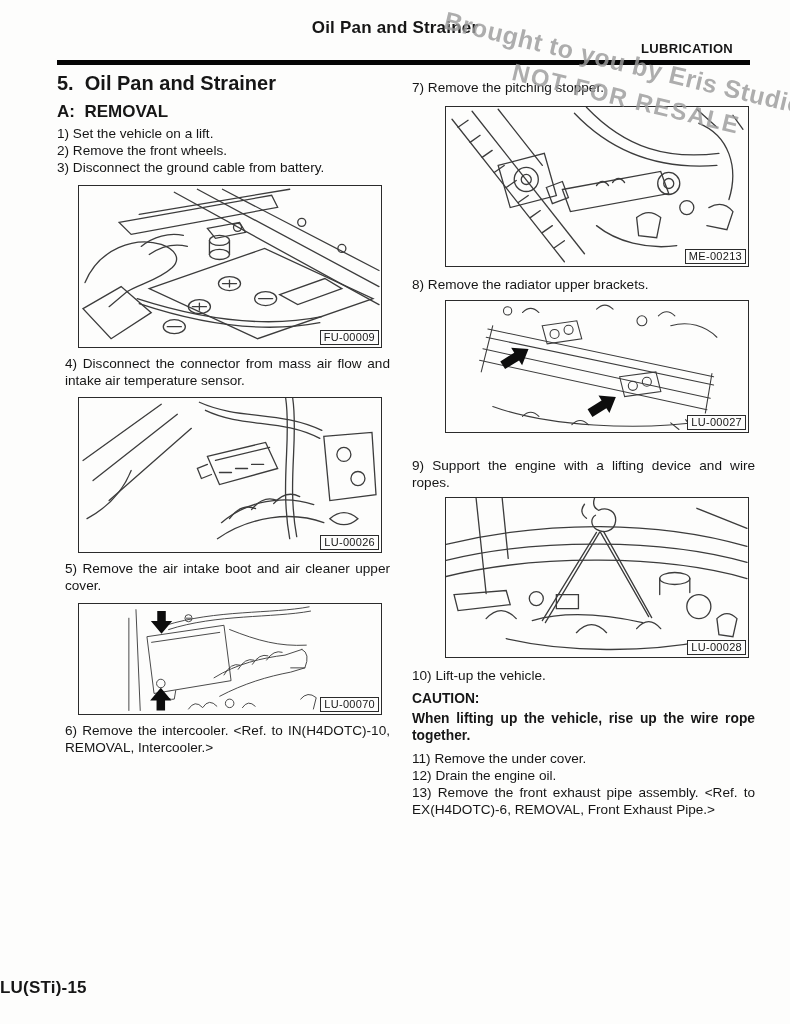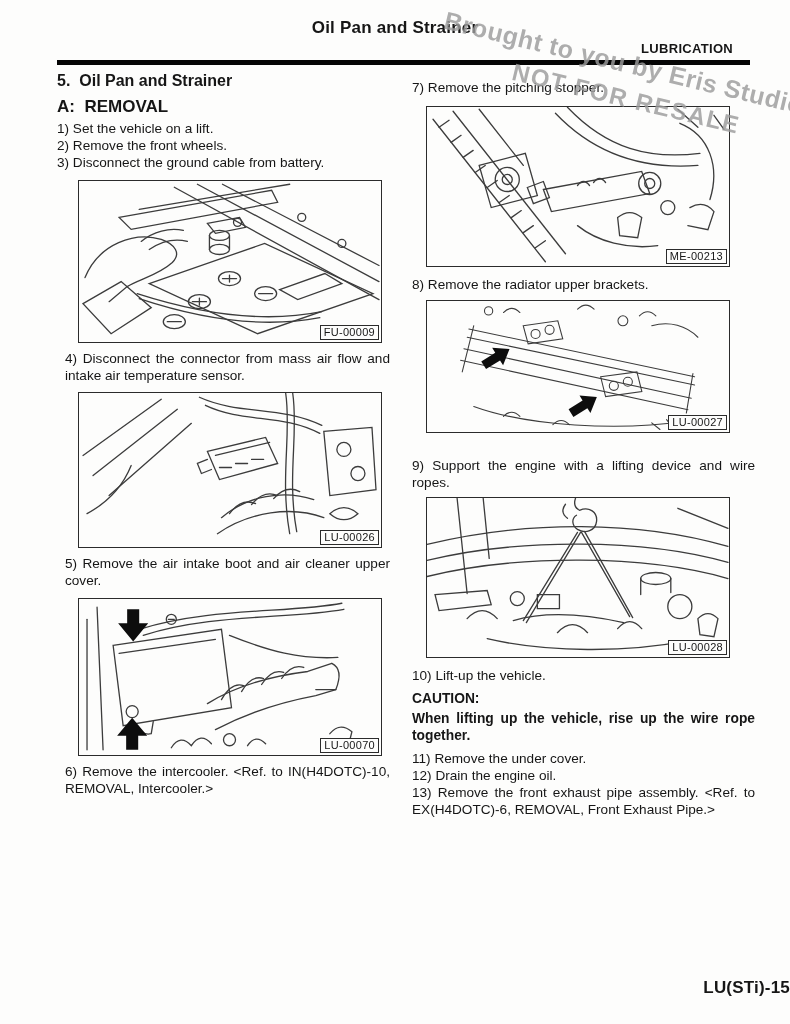--- a/index.html
+++ b/index.html
@@ -31,49 +31,49 @@
   .wm1{left:448px;top:6px;font-size:25px;transform:rotate(13.5deg);letter-spacing:.5px;}
   .wm2{left:516px;top:58px;font-size:24px;transform:rotate(13.5deg);letter-spacing:1.5px;}
   
   .cols{
     position:absolute;top:65px;left:57px;width:698px;
     display:flex;gap:22px;
   }
   .col{flex:0 0 auto;}
   .col-left{width:333px;}
   .col-right{width:343px;}
-  h1.sec{font-size:16px;font-weight:bold;margin:7px 0 0 0;white-space:pre-wrap;}
+  h1.sec{font-size:20px;font-weight:bold;margin:7px 0 0 0;white-space:pre-wrap;}
   h2.sub{font-size:17px;font-weight:bold;margin:7px 0 3px 0;white-space:pre-wrap;}
   p.step{
     font-size:13.6px;line-height:17px;margin:0;
     text-align:justify;
   }
   p.step.gap{margin-top:7px;margin-left:8px;}
   p.caution-t{font-size:13.8px;font-weight:bold;margin:7px 0 4px 0;}
   p.caution-b{font-size:13.8px;font-weight:bold;line-height:17px;margin:0;text-align:justify;}
   
   .fig{
     position:relative;
     width:304px;
     border:1.4px solid #2b2b2b;
     background:#fdfdfc;
     box-sizing:border-box;
   }
   .col-left .fig{margin-left:21px;}
-  .col-right .fig{margin-left:14px;}
+  .col-right .fig{margin-left:33px;}
   .fig svg{display:block;width:100%;height:100%;}
   .fig-label{
     position:absolute;right:2px;bottom:2px;
     border:1px solid #2b2b2b;background:#fdfdfc;
     font-size:11px;line-height:13px;padding:0 3px;letter-spacing:.3px;
   }
   
   .footer{
     position:absolute;bottom:26px;left:0;width:100%;
-    text-align:right;font-size:17px;font-weight:bold;letter-spacing:.2px;
+    text-align:left;font-size:17px;font-weight:bold;letter-spacing:.2px;
   }
   .ln{stroke:#3c3c3c;stroke-width:1.3;fill:none;stroke-linecap:round;}
   .lnf{stroke:#3c3c3c;stroke-width:1.3;fill:none;}
   .blk{fill:#0d0d0d;stroke:none;}
 </style>
 </head>
 <body>
 
 <div class="page">
 
@@ -161,21 +161,21 @@
           <path class="ln" d="M244,38 L292,34 L296,96 L250,102 Z"></path>
           <circle class="lnf" cx="264" cy="56" r="7"></circle>
           <circle class="lnf" cx="278" cy="80" r="7"></circle>
           <path class="ln" d="M250,120 q14,-12 28,0 q-14,12 -28,0 Z"></path>
         </svg>
         <span class="fig-label">LU-00026</span>
       </div>
 
       <p class="step gap">5) Remove the air intake boot and air cleaner upper cover.</p>
 
-      <div class="fig" style="height:158px;margin-top:9px;">
+      <div class="fig" style="height:112px;margin-top:9px;">
         <svg viewBox="0 0 301 155">
           <path class="ln" d="M8,20 L8,150"></path>
           <path class="ln" d="M18,8 L24,150"></path>
 
           <path class="ln" d="M34,46 L142,30 L152,108 L44,126 Z"></path>
           <path class="ln" d="M40,54 L136,40"></path>
           <circle class="lnf" cx="92" cy="20" r="5"></circle>
             <path class="ln" d="M89,20 h6"></path>
           <path class="ln" d="M58,128 q6,8 14,6 l2,-12"></path>
 

